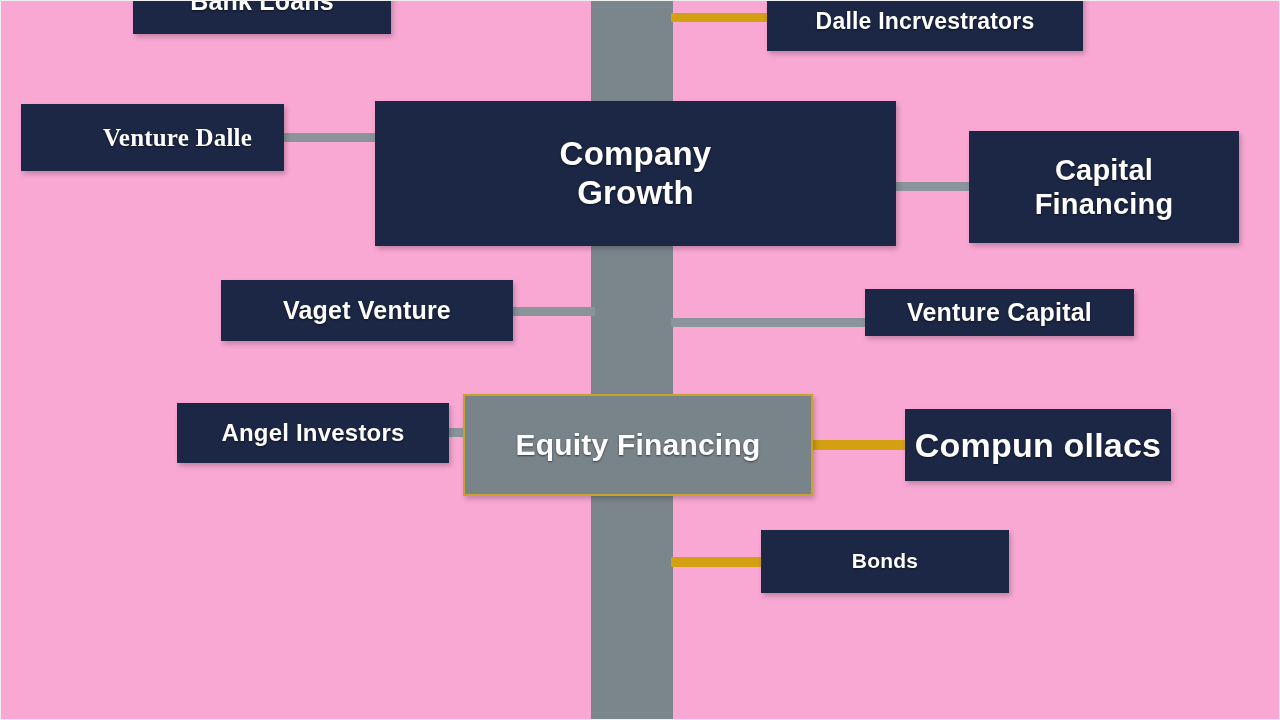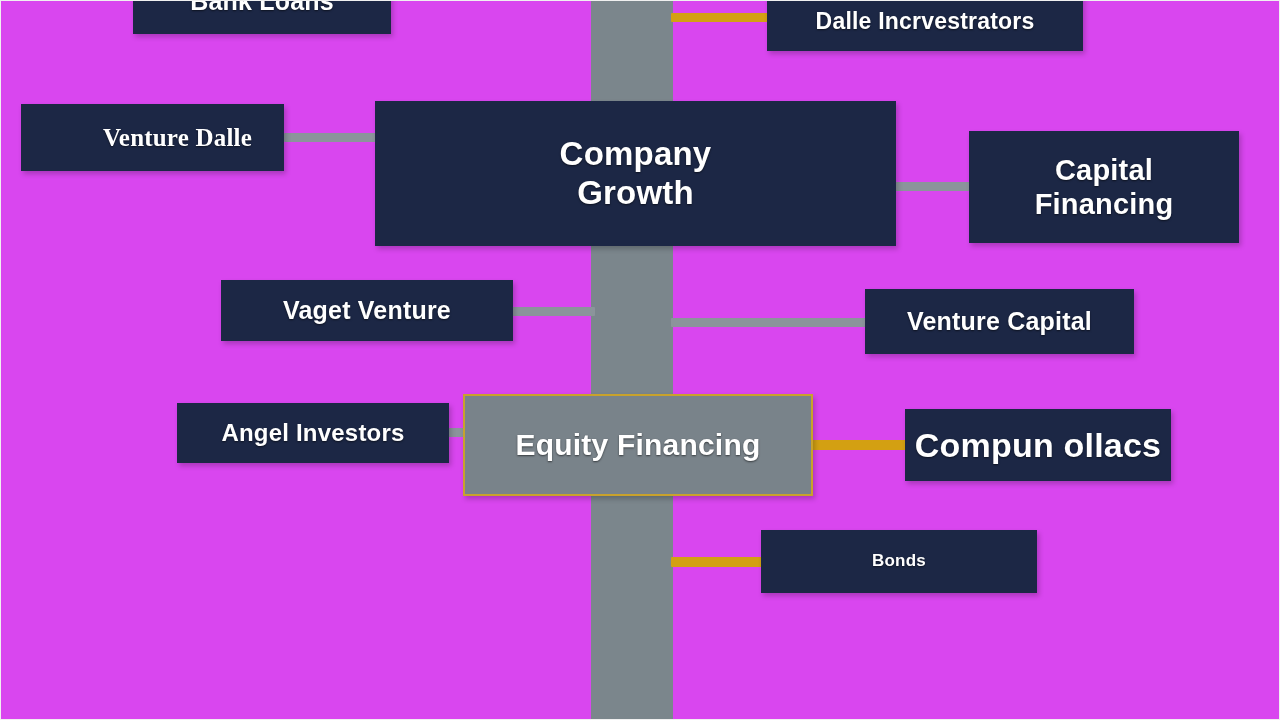--- a/index.html
+++ b/index.html
@@ -4,21 +4,21 @@
 <style>
   html, body {
     margin: 0;
     padding: 0;
     background: #ffffff;
   }
   #canvas {
     position: relative;
     width: 1280px;
     height: 720px;
-    background: #d946ef;
+    background: #f9a8d4;
     overflow: hidden;
     font-family: "Liberation Sans", sans-serif;
     box-sizing: border-box;
     border: 1px solid #f0f0f0;
   }
 
   
   .spine {
     position: absolute;
     background: #7b868c;
@@ -103,33 +103,33 @@
 
   <div class="node navy al-center" style="left:968px; top:130px; width:270px; height:112px; padding:0 14px; font-size:29px;">
     <span class="lbl">Capital
 Financing</span>
   </div>
 
   <div class="node navy al-center" style="left:220px; top:279px; width:292px; height:61px; padding:0 14px; font-size:25px;">
     <span class="lbl">Vaget Venture</span>
   </div>
 
-  <div class="node navy al-center" style="left:864px; top:288px; width:269px; height:65px; padding:0 16px; font-size:25px;">
+  <div class="node navy al-center" style="left:864px; top:288px; width:269px; height:47px; padding:0 16px; font-size:25px;">
     <span class="lbl">Venture Capital</span>
   </div>
 
   <div class="node navy al-center" style="left:176px; top:402px; width:272px; height:60px; padding:0 24px; font-size:24px;">
     <span class="lbl">Angel Investors</span>
   </div>
 
   <div class="node gray-gold al-center" style="left:462px; top:393px; width:350px; height:102px; padding:0 16px; font-size:30px;">
     <span class="lbl">Equity Financing</span>
   </div>
 
   <div class="node navy al-center" style="left:904px; top:408px; width:266px; height:72px; padding:0 2px; font-size:34px;">
     <span class="lbl">Compun ollacs</span>
   </div>
 
-  <div class="node navy al-center" style="left:760px; top:529px; width:276px; height:63px; padding:0 14px; font-size:17px;justify-content:flex-end;">
+  <div class="node navy al-center" style="left:760px; top:529px; width:248px; height:63px; padding:0 14px; font-size:21px;justify-content:flex-end;">
     <span class="lbl">Bonds</span>
   </div>
 
 </div>
 
 </body></html>

